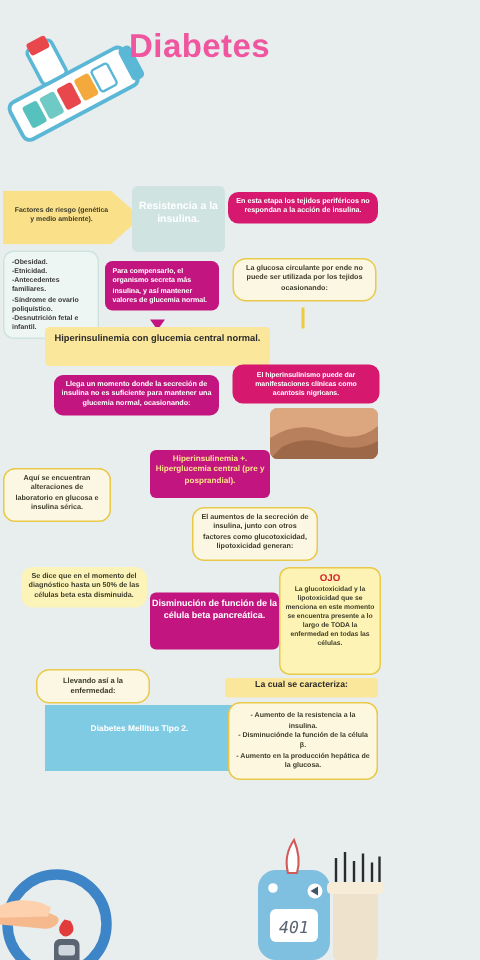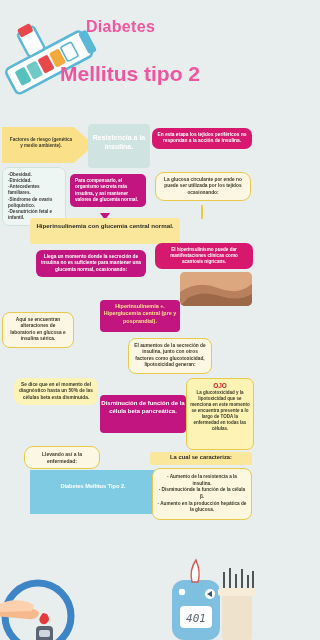--- a/index.html
+++ b/index.html
@@ -7,21 +7,21 @@
     width: 256px; height: 640px;
     font-family: "Liberation Sans", sans-serif;
     background: #e8edee;
     overflow: hidden;
   }
   #page { position: relative; width: 256px; height: 640px; background: #e8edee; }
 
   
   .hdr-title {
     position: absolute; left: 86px; top: 18px; width: 164px;
-    color: #f0569f; font-size: 16px; font-weight: bold;
+    color: #f0569f; font-size: 22px; font-weight: bold;
     letter-spacing: .3px; line-height: 1.18;
     text-align: left;
   }
   .hdr-line2 { position:absolute; left: 60px; top: 62px; width: 195px;
     color:#f0569f; font-size:21px; font-weight:bold; line-height:1.15; }
 
   
   .strip-wrap { position:absolute; left: 0px; top: 14px; width: 100px; height: 96px; }
 
   
@@ -77,21 +77,20 @@
         <rect x="66" y="40" width="12" height="16" rx="2" fill="#ffffff" stroke="#5bb7d6" stroke-width="1.6"></rect>
         <rect x="88" y="36" width="9" height="24" rx="3" fill="#5bb7d6"></rect>
       </g>
       <g transform="rotate(-28 50 48)">
         <rect x="34" y="8" width="18" height="26" rx="3" fill="#ffffff" stroke="#5bb7d6" stroke-width="2.4"></rect>
         <rect x="36" y="4" width="14" height="9" rx="2" fill="#e8484c"></rect>
       </g>
     </svg>
   </div>
   <div class="hdr-title">Diabetes</div>
-  <div class="hdr-line2">Mellitus tipo 2</div>
 
   <div class="arrow-yellow" style="left:2px;top:127px;width:92px;height:36px;"></div>
   <div class="box b" style="left:4px;top:133px;width:74px;color:#3c3c2a;font-size:4.6px;">Factores de riesgo (genética y medio ambiente).</div>
 
   <div class="ribbon-teal" style="left:88px;top:124px;width:62px;height:44px;border-radius:4px;"></div>
   <div class="headtxt" style="left:88px;top:133px;width:62px;color:#ffffff;font-size:7px;line-height:1.3;">Resistencia a la insulina.</div>
 
   <div class="box b purplepill" style="left:152px;top:128px;width:100px;font-size:4.8px;">En esta etapa los tejidos periféricos no respondan a la acción de insulina.</div>
 
   <div class="box b mint" style="left:2px;top:167px;width:64px;text-align:left;font-size:4.6px;white-space:pre-line;border-radius:7px;">-Obesidad.

